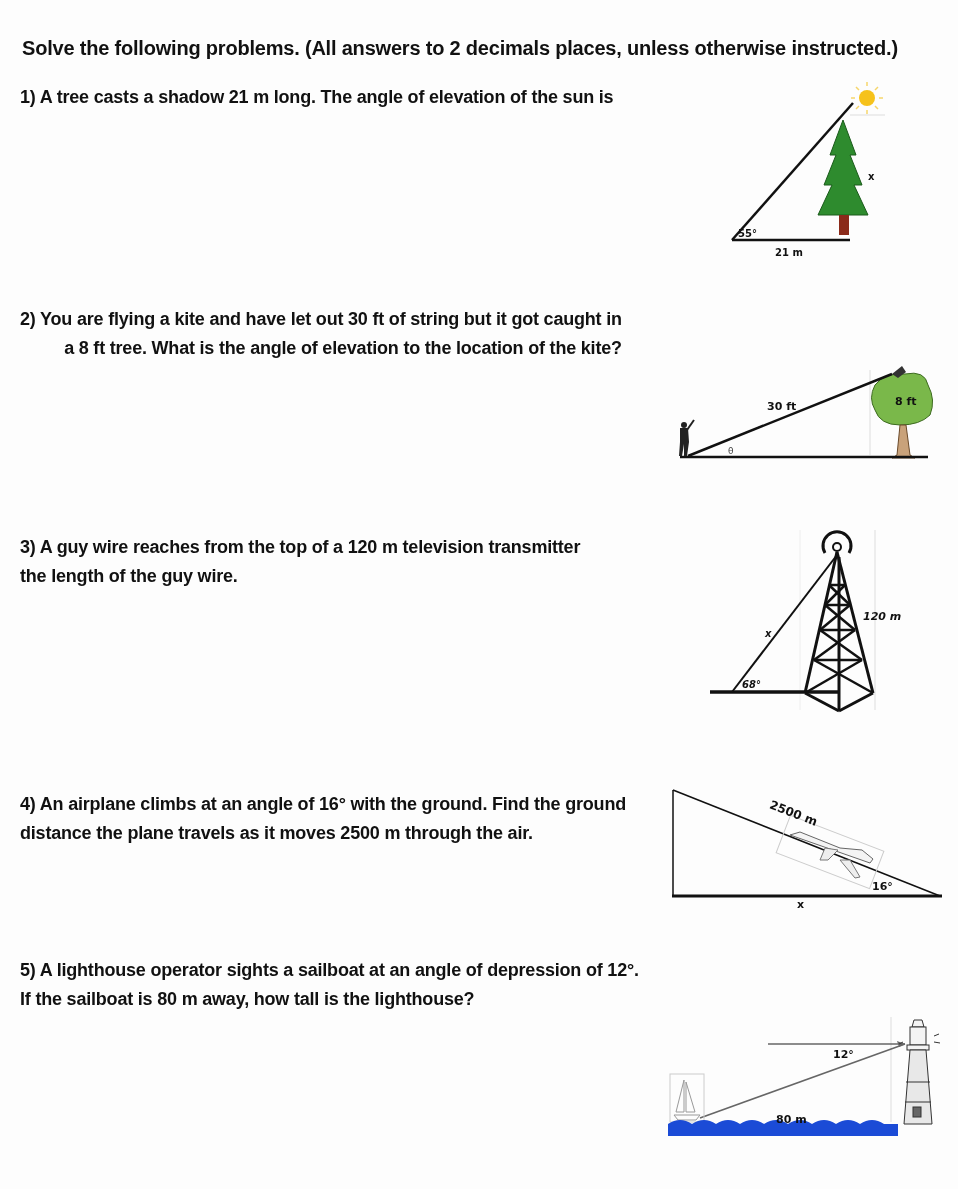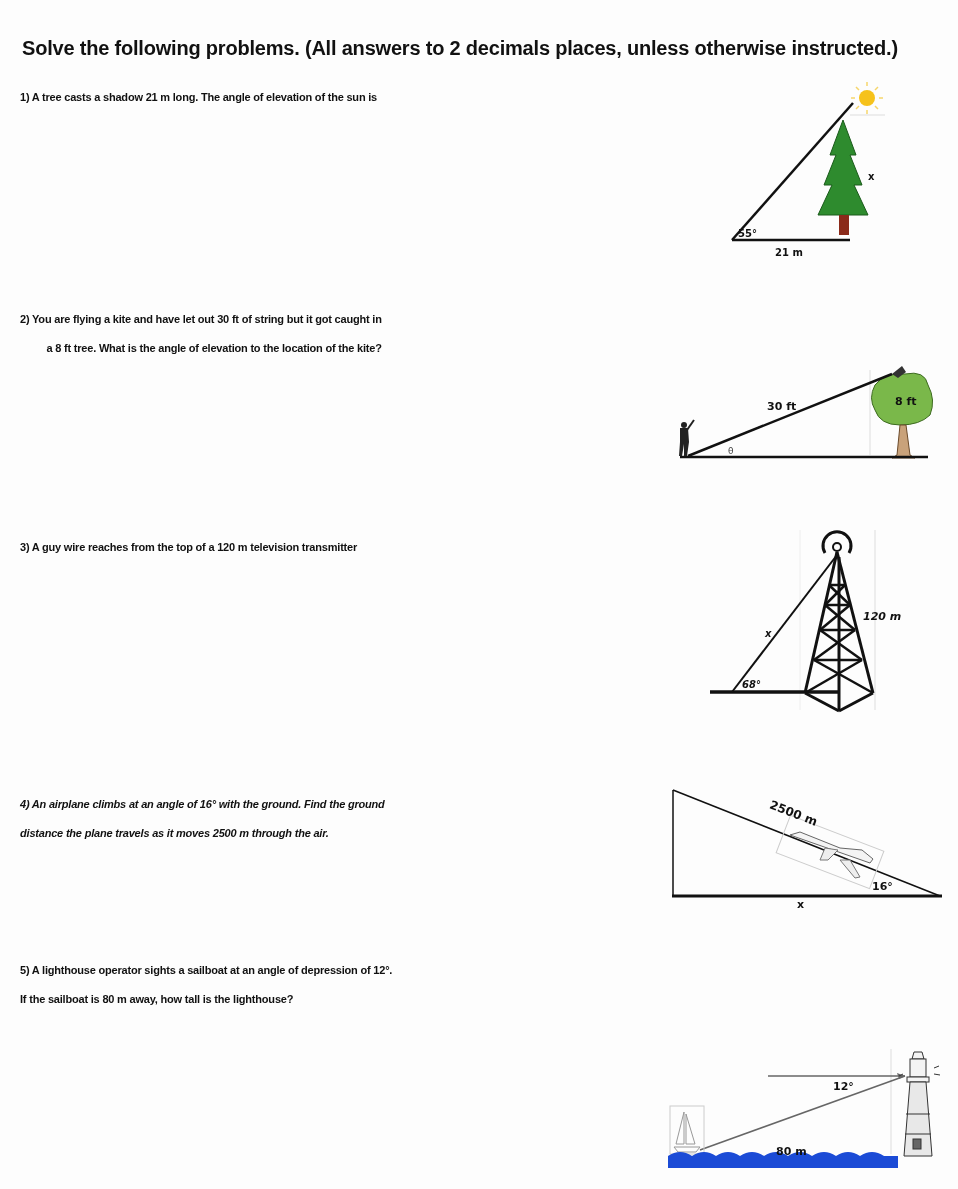--- a/index.html
+++ b/index.html
@@ -1,19 +1,19 @@
 <!DOCTYPE html>
 <html><head>
 <meta charset="utf-8">
 <style>
   html, body { margin:0; padding:0; background:#fdfdfd; }
   body { width:958px; height:1189px; position:relative; overflow:hidden;
          font-family:"Liberation Sans", "DejaVu Sans", sans-serif; color:#111; }
   .header { position:absolute; left:22px; top:37px; font-size:20px; font-weight:bold; letter-spacing:-0.2px; }
-  .problem { position:absolute; left:20px; font-size:11px; font-weight:bold; line-height:29px; letter-spacing:-0.2px; }
+  .problem { position:absolute; left:20px; font-size:18px; font-weight:bold; line-height:29px; letter-spacing:-0.2px; }
   .problem p { margin:0; }
   .diagram { position:absolute; }
   .diagram svg { display:block; overflow:visible; }
   .lbl { font-family:"DejaVu Sans", sans-serif; font-weight:bold; fill:#111; }
 </style>
 </head>
 <body>
 
 <div class="header">Solve the following problems. (All answers to 2 decimals places, unless otherwise instructed.)</div>
 
@@ -70,20 +70,21 @@
       <line x1="17" y1="60" x2="24" y2="50" stroke="#222" stroke-width="2"></line>
     </g>
     <text class="lbl" x="97" y="40" font-size="11">30 ft</text>
     <text class="lbl" x="225" y="35" font-size="11" fill="#111">8 ft</text>
     <text x="58" y="84" font-size="9" fill="#444" font-family="DejaVu Sans, sans-serif">θ</text>
   </svg>
 </div>
 
 <div class="problem" style="top:533px;">
   <p>3) A guy wire reaches from the top of a 120 m television transmitter</p>
+  <p>the length of the guy wire.</p>
 </div>
 <div class="diagram" style="left:700px; top:525px;font-style:italic;">
   <svg width="220" height="195" viewBox="0 0 220 195">
     <line x1="175" y1="5" x2="175" y2="185" stroke="#ddd" stroke-width="1"></line>
     <line x1="100" y1="5" x2="100" y2="185" stroke="#eee" stroke-width="1"></line>
     <g stroke="#111" fill="none">
       <circle cx="137" cy="22" r="4" stroke-width="2"></circle>
       <path d="M125,28 A14,14 0 1,1 149,28" stroke-width="3"></path>
       <g stroke-width="3">
         <line x1="137" y1="27" x2="105" y2="168"></line>
@@ -108,21 +109,21 @@
       </g>
     </g>
     <line x1="10" y1="167" x2="140" y2="167" stroke="#111" stroke-width="3.5"></line>
     <line x1="32" y1="167" x2="137" y2="30" stroke="#111" stroke-width="2"></line>
     <text class="lbl" x="163" y="95" font-size="11">120 m</text>
     <text class="lbl" x="65" y="112" font-size="10">x</text>
     <text class="lbl" x="42" y="163" font-size="10">68°</text>
   </svg>
 </div>
 
-<div class="problem" style="top:790px;font-style:italic;">
+<div class="problem" style="top:790px;">
   <p>4) An airplane climbs at an angle of 16° with the ground.  Find the ground</p>
   <p>distance the plane travels as it moves 2500 m through the air.</p>
 </div>
 <div class="diagram" style="left:660px; top:780px;">
   <svg width="298" height="130" viewBox="0 0 298 130">
     <line x1="13" y1="10" x2="13" y2="116" stroke="#111" stroke-width="1.5"></line>
     <line x1="13" y1="10" x2="280" y2="116" stroke="#111" stroke-width="1.5"></line>
     <line x1="12" y1="116" x2="282" y2="116" stroke="#111" stroke-width="3"></line>
     <g>
       <rect x="120" y="52" width="100" height="40" fill="none" stroke="#ccc" stroke-width="1" transform="rotate(21 170 72)"></rect>
@@ -133,21 +134,21 @@
     <text class="lbl" x="108" y="38" font-size="12" transform="rotate(21 135 35)">2500 m</text>
     <text class="lbl" x="212" y="110" font-size="11">16°</text>
     <text class="lbl" x="137" y="128" font-size="11">x</text>
   </svg>
 </div>
 
 <div class="problem" style="top:956px;">
   <p>5) A lighthouse operator sights a sailboat at an angle of depression of 12°.</p>
   <p>If the sailboat is 80 m away, how tall is the lighthouse?</p>
 </div>
-<div class="diagram" style="left:660px; top:1044px;">
+<div class="diagram" style="left:660px; top:1012px;">
   <svg width="298" height="140" viewBox="0 0 298 140">
     <line x1="231" y1="5" x2="231" y2="110" stroke="#ddd" stroke-width="1"></line>
     <line x1="108" y1="32" x2="245" y2="32" stroke="#666" stroke-width="1.5"></line>
     <line x1="40" y1="106" x2="245" y2="32" stroke="#666" stroke-width="1.5"></line>
     <polygon points="245,32 237,29 239,35" fill="#666"></polygon>
     <g>
       <rect x="10" y="62" width="34" height="48" fill="none" stroke="#ccc" stroke-width="1"></rect>
       <polygon points="24,68 16,100 24,100" fill="none" stroke="#999" stroke-width="1"></polygon>
       <polygon points="26,70 26,100 35,100" fill="none" stroke="#999" stroke-width="1"></polygon>
       <path d="M14,103 L40,103 L36,108 L18,108 Z" fill="none" stroke="#999" stroke-width="1"></path>

